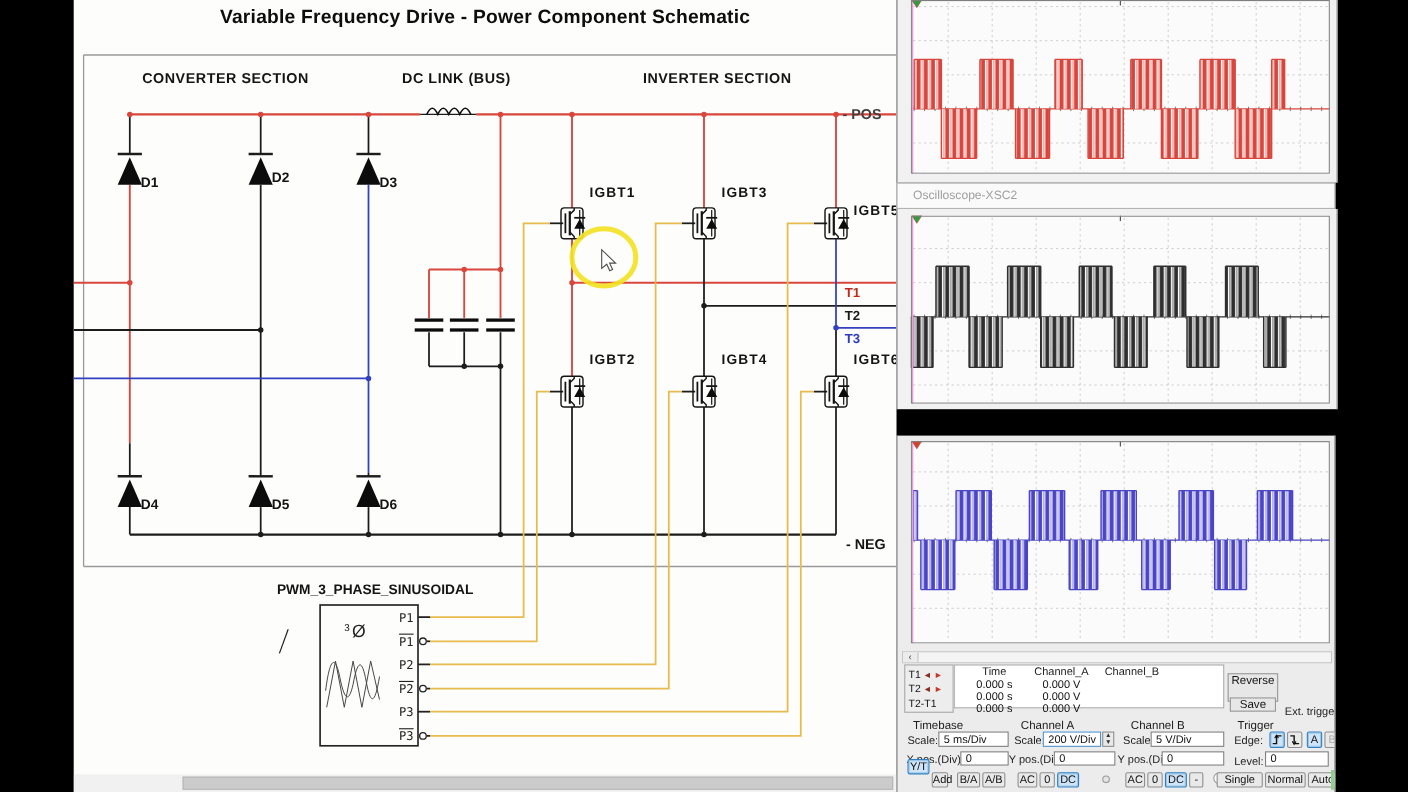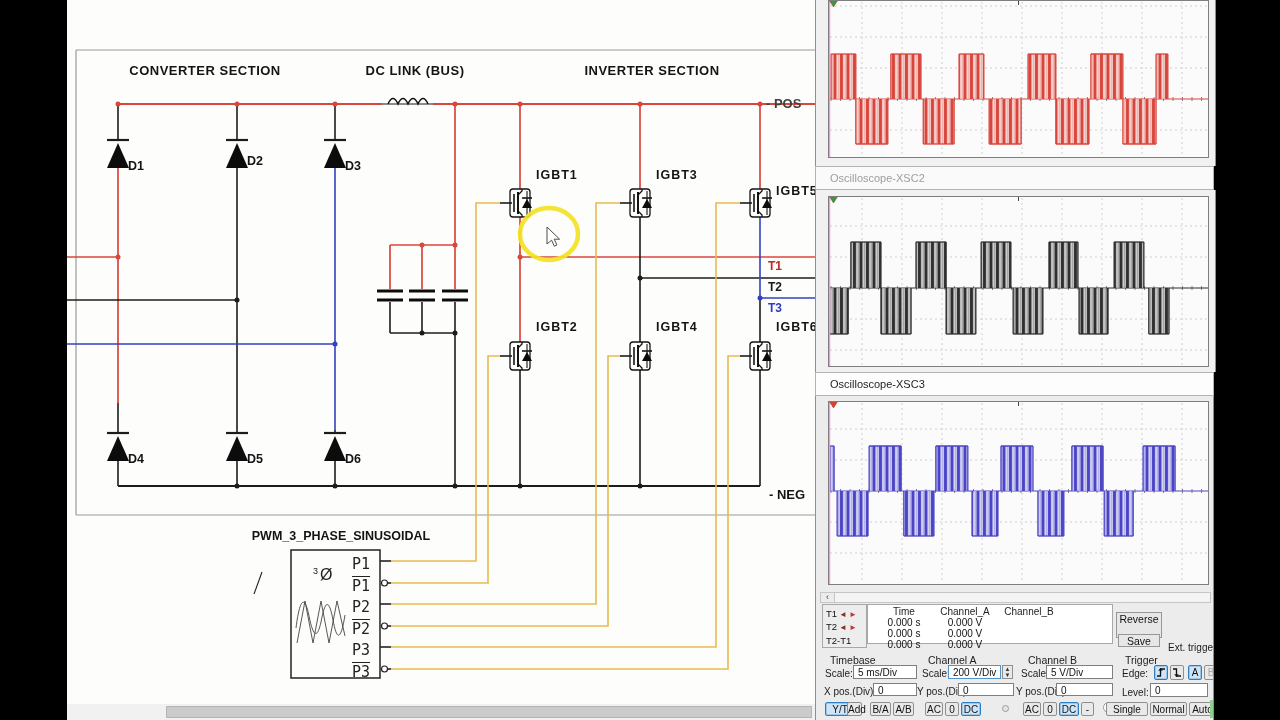--- a/index.html
+++ b/index.html
@@ -8,21 +8,21 @@
   .abs{position:absolute;}
   
   #schematic-region{left:67px;top:0;width:748px;height:720px;background:#fdfdfc;overflow:hidden;z-index:1;}
   #schem-title{left:0;top:5px;width:748px;text-align:center;font-size:17.5px;font-weight:bold;color:#0d0d0d;letter-spacing:.2px;}
   .section-header{font-size:13px;font-weight:bold;color:#141414;letter-spacing:.5px;transform:translateX(-50%);white-space:nowrap;}
   .comp-label{font-size:12.5px;font-weight:bold;color:#141414;white-space:nowrap;}
   .igbt-label{letter-spacing:1px;}
   .term-label{font-size:12px;font-weight:bold;white-space:nowrap;}
   .rail-label{font-size:13px;font-weight:bold;white-space:nowrap;}
   #pwm-title{font-size:12.5px;font-weight:bold;color:#141414;transform:translateX(-50%);white-space:nowrap;}
-  .pin-label{font-family:"DejaVu Sans Mono",monospace;font-size:15px;color:#222;width:24px;}
+  .pin-label{font-family:"DejaVu Sans Mono",monospace;font-size:11px;color:#222;width:24px;text-align:right;}
   .ovl{text-decoration:overline;}
   #schem-hscroll-track{left:0;top:704px;width:748px;height:16px;background:#f1f1f1;}
   #schem-hscroll-thumb{left:99px;top:706px;width:644px;height:10px;background:#cbcbcb;border:1px solid #b5b5b5;}
   
   .scope-win{left:815px;width:399px;background:#f1f1f1;border-left:1px solid #8f8f8f;border-right:1px solid #8f8f8f;z-index:2;}
   .titlebar{left:815px;width:399px;height:24px;z-index:2;border:1px solid #b3b3b3;box-sizing:border-box;}
   .titlebar span{position:absolute;left:14px;top:5px;font-size:11px;}
   #titlebar-xsc2{background:#fafafa;text-align:right;} #titlebar-xsc2 span{color:#9e9e9e;}
   #titlebar-xsc3{background:#fdfdfd;} #titlebar-xsc3 span{color:#1f1f1f;}
   .scope-plot{position:absolute;}
@@ -209,20 +209,21 @@
         <line x1="388" y1="626" x2="391" y2="626" stroke="#222" stroke-width="1.6"></line>
         <circle cx="384.5" cy="669" r="3" fill="#fff" stroke="#222" stroke-width="1.2"></circle>
         <line x1="388" y1="669" x2="391" y2="669" stroke="#222" stroke-width="1.6"></line>
         <path d="M297,643 L305,601 L313,643 L321,601 L329,643 L337,601 L345,636" fill="none" stroke="#444" stroke-width="0.9"></path>
         <path d="M296,628 C300,596 305,596 309,616 C313,636 317,640 321,622 C325,600 329,598 333,620 C337,642 341,640 345,615" fill="none" stroke="#444" stroke-width="0.9"></path>
         <path d="M254,594 L262,572" fill="none" stroke="#222" stroke-width="1.1"></path>
         <ellipse cx="549" cy="234" rx="29" ry="26" fill="none" stroke="#f3e224" stroke-width="4.5" opacity="0.92"></ellipse>
         <polygon points="547,227 547,244 551.6,240.2 554.3,246.2 556.9,245 554.2,239.2 559.6,239.2" fill="#fff" stroke="#4d4d4d" stroke-width="1"></polygon>
       </svg>
 
+    <div id="schem-title" class="abs">Variable Frequency Drive - Power Component Schematic</div>
 
     <div class="abs section-header" style="left:138px;top:63px">CONVERTER SECTION</div>
     <div class="abs section-header" style="left:348px;top:63px">DC LINK (BUS)</div>
     <div class="abs section-header" style="left:585px;top:63px">INVERTER SECTION</div>
 
     <div class="abs comp-label" style="left:61px;top:159px">D1</div>
     <div class="abs comp-label" style="left:180px;top:154px">D2</div>
     <div class="abs comp-label" style="left:278px;top:159px">D3</div>
     <div class="abs comp-label" style="left:61px;top:452px">D4</div>
     <div class="abs comp-label" style="left:180px;top:452px">D5</div>
@@ -487,23 +488,20 @@
         <line x1="320.80199999999996" y1="92" x2="320.80199999999996" y2="138" stroke="#2f2f2f" stroke-width="1.3"></line>
         <line x1="340.995" y1="92" x2="340.995" y2="138" stroke="#2f2f2f" stroke-width="1.3"></line>
         <line x1="320.80199999999996" y1="138" x2="340.995" y2="138" stroke="#2f2f2f" stroke-width="1.3"></line>
         <line x1="1.5" y1="0" x2="1.5" y2="171" stroke="#f19ae2" stroke-width="1.5"></line>
         <polygon points="1,0 10,0 5.5,7" fill="#2e9e3a" stroke="#a33" stroke-width="0.5"></polygon>
         <line x1="190.5" y1="0" x2="190.5" y2="5" stroke="#444" stroke-width="1"></line>
         <rect x="0.5" y="0.5" width="380" height="170" fill="none" stroke="#7e7e7e" stroke-width="1"></rect>
       </svg>
   </div>
 
-  <div id="titlebar-xsc3" class="abs titlebar" style="top:372px">
-    <span>Oscilloscope-XSC3</span>
-  </div>
 
   <div id="scope-panel" class="abs">
     <svg id="plot-2" class="scope-plot" style="left:12px;top:5px" width="381" height="184">
         <rect x="0" y="0" width="381" height="184" fill="#fcfbfb"></rect>
         <defs>
           <pattern id="wavepat2" width="6.5" height="1" patternUnits="userSpaceOnUse">
             <rect x="0" y="0" width="2.4" height="1" fill="#4a44c6"></rect>
             <rect x="2.4" y="0" width="0.9" height="1" fill="#ffffff"></rect>
             <rect x="3.3" y="0" width="1.4" height="1" fill="#aca8e8"></rect>
             <rect x="4.7" y="0" width="0.6" height="1" fill="#ffffff"></rect>
@@ -647,21 +645,21 @@
 
     <div class="abs pushbtn" style="left:300px;top:216px;width:46px;height:26px">Reverse</div>
     <div class="abs pushbtn" style="left:302px;top:238px;width:42px;height:13px">Save</div>
     <div class="abs panel-lbl" style="left:352px;top:246px">Ext. trigger</div>
 
     <div class="abs group-title" style="left:14px;top:258px">Timebase</div>
     <div class="abs panel-lbl" style="left:9px;top:272px">Scale:</div>
     <div class="abs inp" style="left:37px;top:269px;width:64px;height:14px">5 ms/Div</div>
     <div class="abs panel-lbl" style="left:8px;top:290px">X pos.(Div):</div>
     <div class="abs inp" style="left:57px;top:287px;width:44px;height:13px">0</div>
-    <div class="abs btn sel" style="left:9px;top:306px;width:30px;height:14px">Y/T</div>
+    <div class="abs btn sel" style="left:9px;top:294px;width:20px;height:14px">Y/T</div>
     <div class="abs btn" style="left:31px;top:306px;width:15px;height:14px">Add</div>
     <div class="abs btn" style="left:54px;top:306px;width:21px;height:14px">B/A</div>
     <div class="abs btn" style="left:77px;top:306px;width:21px;height:14px">A/B</div>
 
     <div class="abs group-title" style="left:112px;top:258px">Channel A</div>
     <div class="abs panel-lbl" style="left:106px;top:272px">Scale:</div>
     <div class="abs inp focused" style="left:132px;top:269px;width:53px;height:14px">200 V/Div</div>
     <div class="abs" style="left:186px;top:269px;width:11px;height:14px;border:1px solid #8f8f8f;background:#e9e9e9;box-sizing:border-box">
       <div style="font-size:6px;line-height:6px;text-align:center;color:#333">▲</div>
       <div style="font-size:6px;line-height:6px;text-align:center;color:#333">▼</div>

